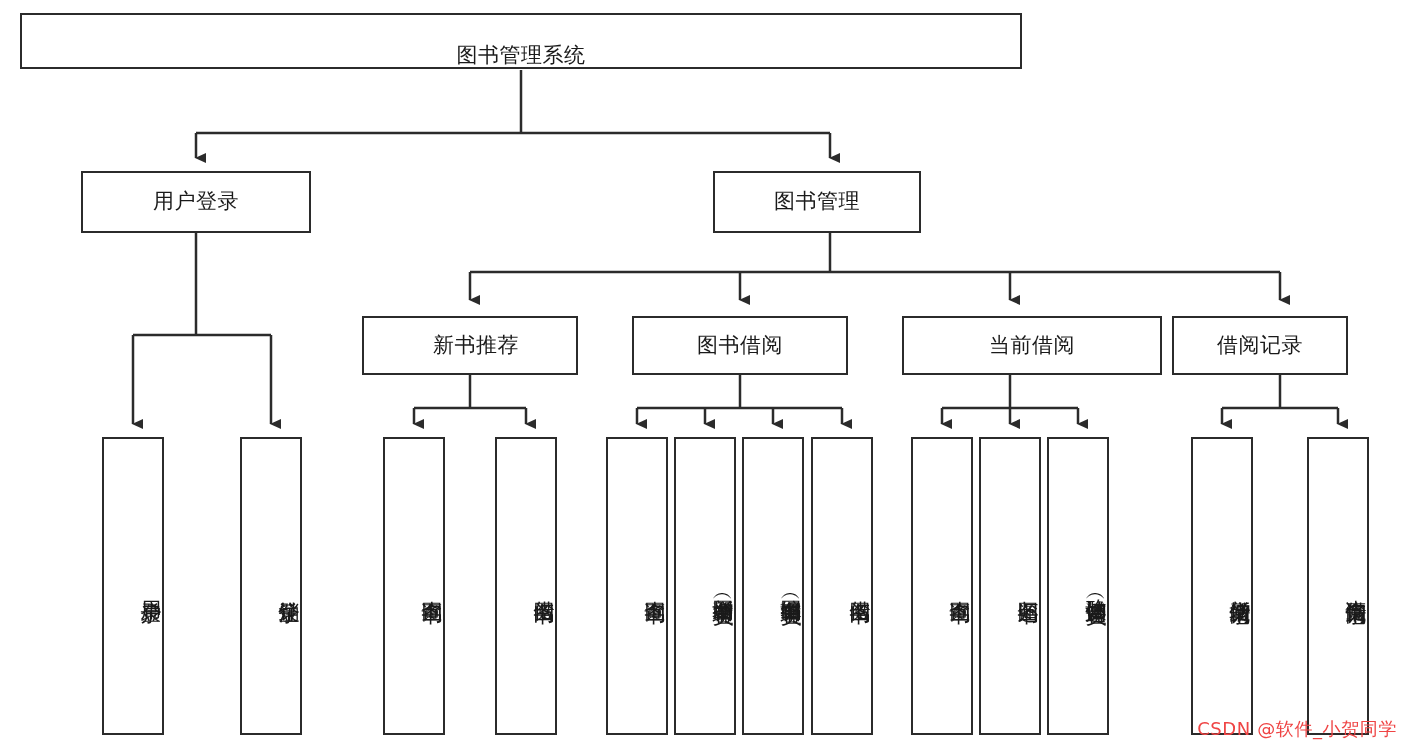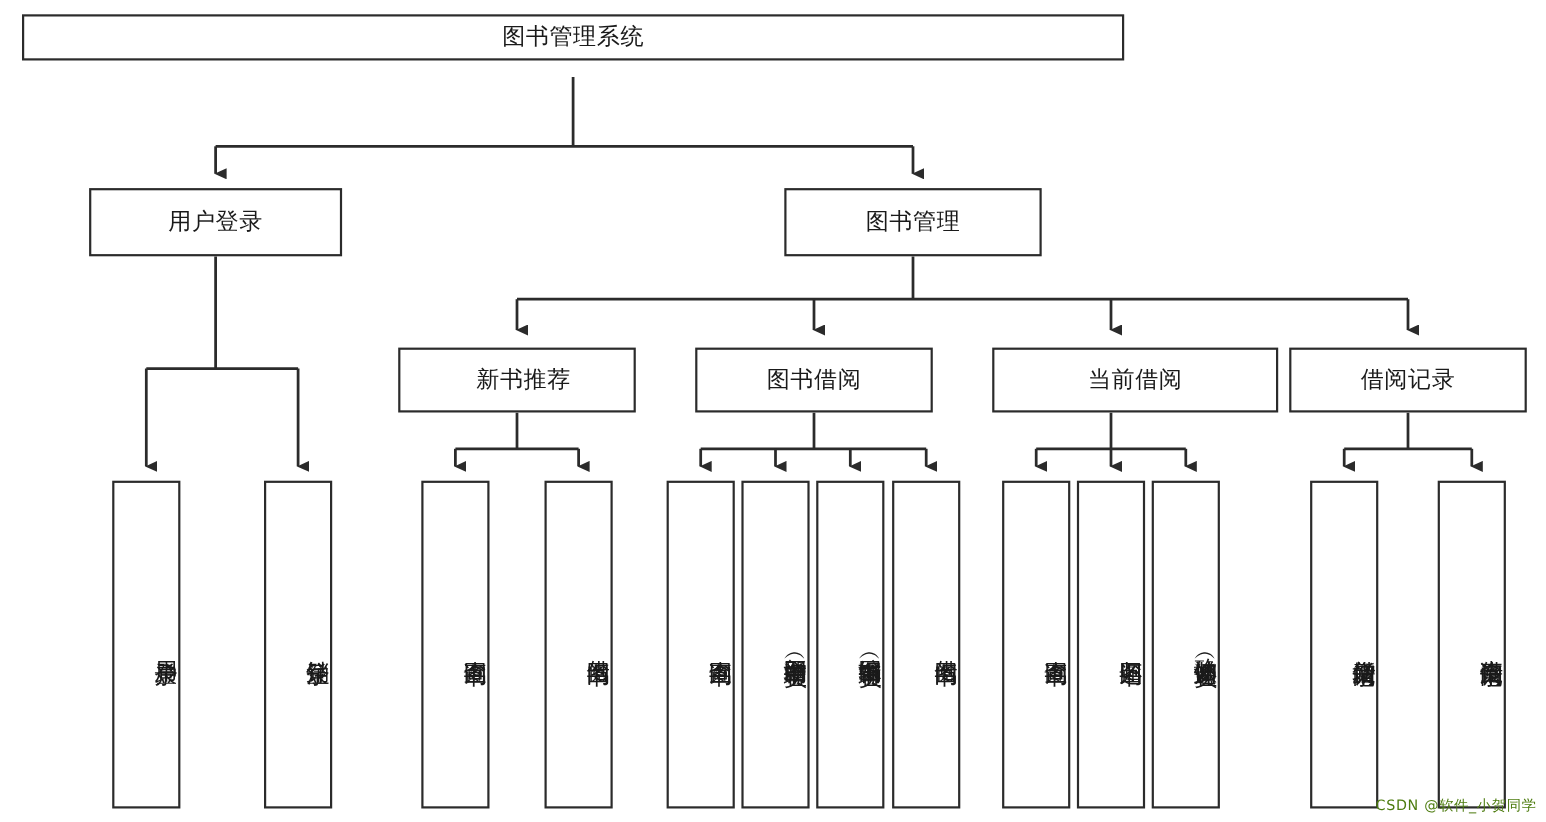--- a/index.html
+++ b/index.html
@@ -51,22 +51,22 @@
   }
   .node.v span{
     writing-mode:vertical-rl;
     text-orientation:upright;
     display:block;
   }
   #watermark{
     position:absolute;
     right:8px;
     bottom:6px;
-    font-size:13px;
-    color:#4d7c0f;
+    font-size:18px;
+    color:#ef4444;
     letter-spacing:0.6px;
     white-space:nowrap;
   }
 </style>
 </head>
 <body>
 
 <div id="canvas">
 
   <svg id="wires" viewBox="0 0 1405 747" xmlns="http://www.w3.org/2000/svg">
@@ -112,41 +112,41 @@
       <path d="M1010,408 L1010,424" marker-end="url(#arw)"></path>
       <path d="M1078,408 L1078,424" marker-end="url(#arw)"></path>
 
       <path d="M1280,375 L1280,408"></path>
       <path d="M1222,408 L1338,408"></path>
       <path d="M1222,408 L1222,424" marker-end="url(#arw)"></path>
       <path d="M1338,408 L1338,424" marker-end="url(#arw)"></path>
     </g>
   </svg>
 
-  <div class="node h" style="left:20px; top:13px; width:1002px; height:42px;">
+  <div class="node h" style="left:20px; top:13px; width:1002px; height:56px;align-items:flex-end;">
     <span>图书管理系统</span>
   </div>
 
   <div class="node h" style="left:81px; top:171px; width:230px; height:62px;">
     <span>用户登录</span>
   </div>
-  <div class="node h" style="left:713px; top:171px; width:234px; height:62px;">
+  <div class="node h" style="left:713px; top:171px; width:208px; height:62px;">
     <span>图书管理</span>
   </div>
 
   <div class="node h" style="left:362px; top:316px; width:216px; height:59px;padding-left:12px;">
     <span>新书推荐</span>
   </div>
   <div class="node h" style="left:632px; top:316px; width:216px; height:59px;text-align:center;">
     <span>图书借阅</span>
   </div>
   <div class="node h" style="left:902px; top:316px; width:260px; height:59px;">
     <span>当前借阅</span>
   </div>
-  <div class="node h" style="left:1172px; top:316px; width:216px; height:59px;">
+  <div class="node h" style="left:1172px; top:316px; width:176px; height:59px;">
     <span>借阅记录</span>
   </div>
 
   <div class="node v" style="left:102px; top:437px; width:62px; height:298px;">
     <span>用户登录</span>
   </div>
   <div class="node v" style="left:240px; top:437px; width:62px; height:298px;">
     <span>注销登录</span>
   </div>
 

